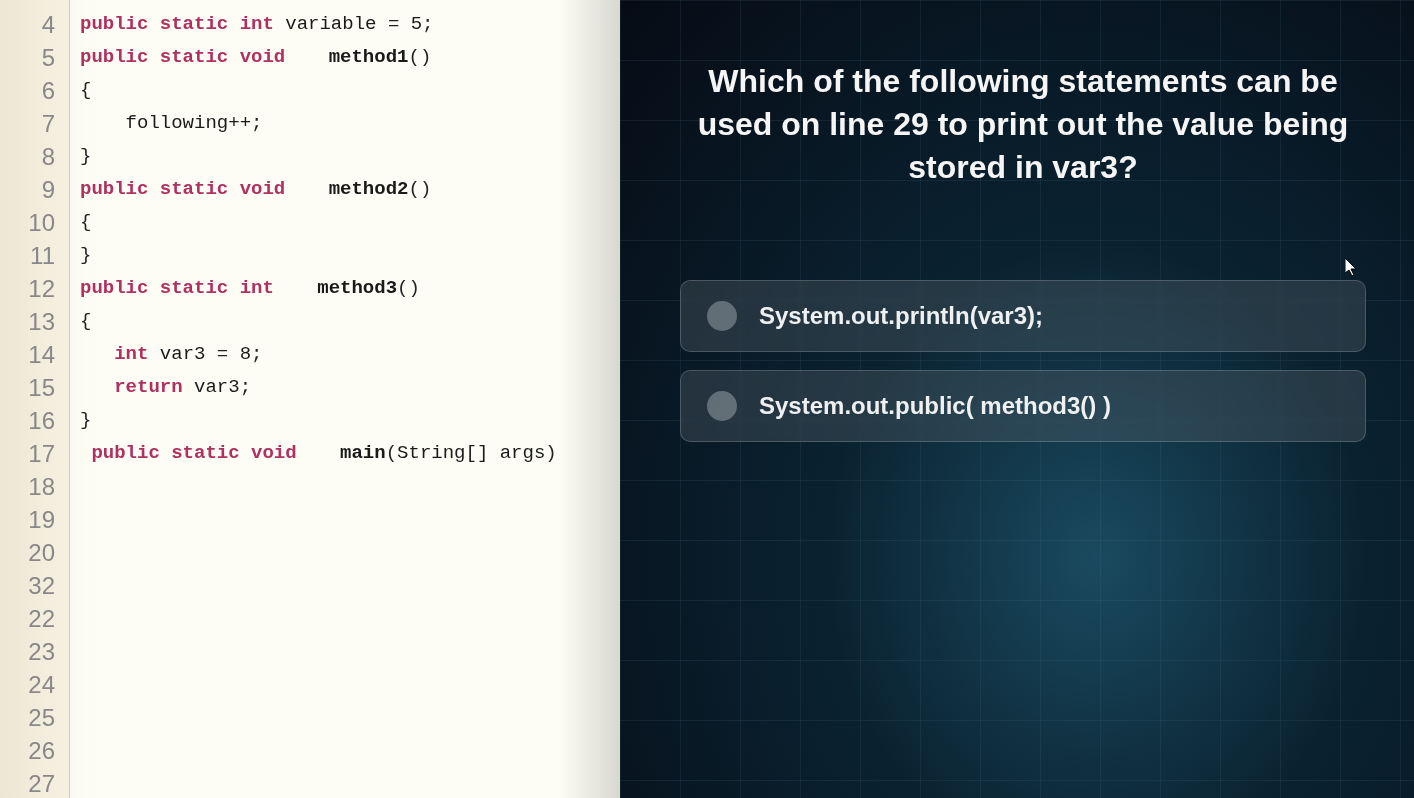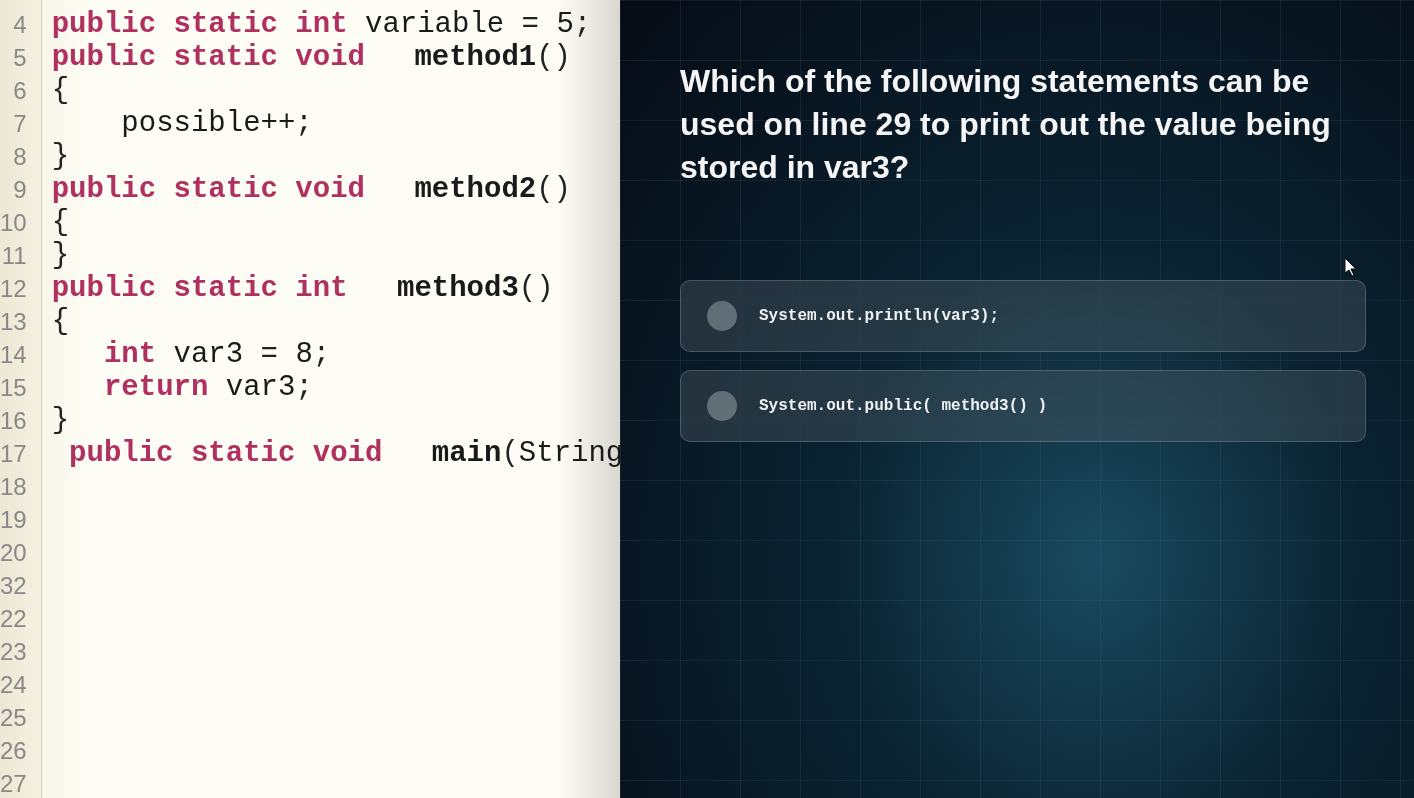--- a/index.html
+++ b/index.html
@@ -30,37 +30,38 @@
   text-align: right;
   padding-right: 14px;
   font-family: Arial, sans-serif;
 }
 .code-body {
   flex: 1;
   padding-top: 8px;
   padding-left: 10px;
 }
 .code-line {
-  font-size: 29px;
+  font-size: 19px;
   line-height: 33px;
   white-space: pre;
   color: #222;
 }
 .kw { color: #b03060; font-weight: 600; }
 .ty { color: #b03060; font-weight: 600; }
 .fn { color: #1a1a1a; font-weight: 700; margin-left: 32px; }
 .id { color: #1a1a1a; }
 .lit { color: #1a1a1a; }
 .question-panel {
   flex: 1;
   height: 100%;
   background: radial-gradient(ellipse at 60% 70%, #1a4a60 0%, #0a2230 40%, #060b15 100%);
   position: relative;
   padding: 60px 48px 40px 60px;
   color: #fff;
+  text-align: center;
 }
 .question-panel::before {
   content: "";
   position: absolute;
   inset: 0;
   background-image:
     linear-gradient(rgba(80,120,140,0.15) 1px, transparent 1px),
     linear-gradient(90deg, rgba(80,120,140,0.15) 1px, transparent 1px);
   background-size: 60px 60px;
   pointer-events: none;
@@ -89,22 +90,22 @@
 }
 .radio {
   width: 30px;
   height: 30px;
   border-radius: 50%;
   background: rgba(150,160,165,0.55);
   margin-right: 22px;
   flex-shrink: 0;
 }
 .answer-text {
-  font-family: Liberation Mono, monospace;
-  font-size: 16px;
+  font-family: Liberation Sans, sans-serif;
+  font-size: 24px;
   font-weight: 700;
   color: #eef0f2;
 }
 .cursor {
   position: absolute;
   z-index: 5;
   color: #fff;
   font-size: 18px;
   pointer-events: none;
 }
@@ -137,21 +138,21 @@
       <div class="line-num">24</div>
       <div class="line-num">25</div>
       <div class="line-num">26</div>
       <div class="line-num">27</div>
     </div>
   <div class="code-body" id="codebody">
       <div class="code-line"><span class="kw">public static</span> <span class="ty">int</span> <span class="id">variable</span> = <span class="lit">5</span>;</div>
       <div class="code-line"></div>
       <div class="code-line"><span class="kw">public static</span> <span class="ty">void</span> <span class="fn">method1</span>()</div>
       <div class="code-line">{</div>
-      <div class="code-line">    <span class="id">possible++</span>;</div>
+      <div class="code-line">    <span class="id">following++</span>;</div>
       <div class="code-line"></div>
       <div class="code-line">}</div>
       <div class="code-line"></div>
       <div class="code-line"><span class="kw">public static</span> <span class="ty">void</span> <span class="fn">method2</span>()</div>
       <div class="code-line">{</div>
       <div class="code-line"></div>
       <div class="code-line">}</div>
       <div class="code-line"></div>
       <div class="code-line"><span class="kw">public static</span> <span class="ty">int</span> <span class="fn">method3</span>()</div>
       <div class="code-line">{</div>

